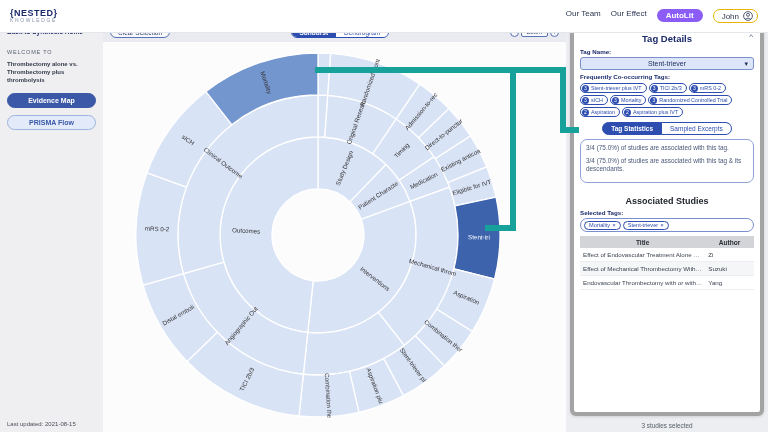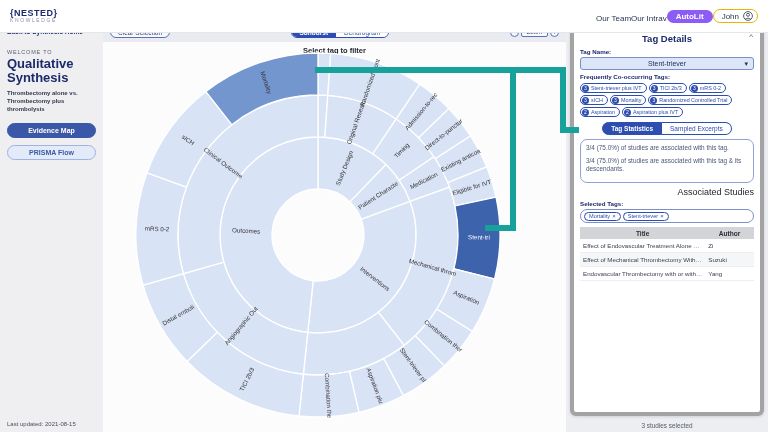--- a/index.html
+++ b/index.html
@@ -6,21 +6,21 @@
   html,body { width:768px; height:432px; overflow:hidden; background:#fff;
     font-family:"Liberation Sans", sans-serif; position:relative; }
 
   
   .topbar { position:absolute; top:0; left:0; right:0; height:22px; background:#fff;
     border-bottom:1px solid #e4e6ea; display:flex; align-items:center;
     justify-content:space-between; padding:16px 10px; z-index:20; }
   .logo { line-height:1; cursor:pointer; }
   .logo-l1 { font-size:9px; font-weight:bold; color:#1b2a6b; letter-spacing:.5px; }
   .logo-l2 { font-size:5px; color:#8a93a8; letter-spacing:1.6px; }
-  .topnav { display:flex; align-items:flex-end; }
+  .topnav { display:flex; align-items:flex-start; gap:10px; }
   .navlink { font-size:8px; color:#2a3550; cursor:pointer; }
   .autolit-btn { background:#8b5cf6; color:#fff; font-size:8px; font-weight:bold;
     border:none; border-radius:9px; padding:2px 9px; cursor:pointer; }
   .user-pill { display:flex; align-items:center; gap:4px; border:1px solid #eab308;
     border-radius:9px; padding:1px 4px 1px 8px; font-size:8px; color:#2a3550; cursor:pointer; }
 
   
   .sidebar { position:absolute; top:22px; left:0; width:103px; bottom:0;
     background:#efeff1; z-index:15; padding:6px 7px; }
   .back-link { font-size:6.5px; font-weight:bold; color:#1b2a6b; cursor:pointer; }
@@ -74,21 +74,21 @@
   .chip-badge { width:7px; height:7px; border-radius:50%; background:#2d4eb0; color:#fff;
     font-size:5px; display:flex; align-items:center; justify-content:center; }
   .chip-label { font-size:5.4px; color:#2d4eb0; white-space:nowrap; }
   .tabs { display:flex; justify-content:center; margin-top:5px; }
   .tab { font-size:6.5px; padding:2px 8px; cursor:pointer; border:1px solid #2d4eb0; }
   .tab.active { background:#2d4eb0; color:#fff; font-weight:bold; border-radius:7px 0 0 7px; }
   .tab.inactive { background:#fff; color:#2d4eb0; border-left:none; border-radius:0 7px 7px 0; }
   .stats-box { margin-top:4px; border:1px solid #8fa3d8; border-radius:7px; padding:4px 5px;
     min-height:44px; }
   .stat-line { font-size:6.4px; color:#4a5878; margin-bottom:4px; line-height:1.35; }
-  .assoc-title { text-align:right; font-size:9px; font-weight:normal; color:#22262e; margin-top:4px; }
+  .assoc-title { text-align:center; font-size:9px; font-weight:bold; color:#22262e; margin-top:13px; }
   .selected-box { margin-top:2px; border:1px solid #7a90cc; border-radius:9px; padding:1.5px 3px;
     display:flex; gap:2px; min-height:12px; }
   .sel-chip { display:inline-flex; align-items:center; gap:2px; border:1px solid #2d4eb0;
     border-radius:7px; padding:0.5px 4px; font-size:5.6px; color:#2d4eb0; background:#fff; cursor:pointer; }
   .sel-x { font-size:6px; color:#2d4eb0; cursor:pointer; }
   table.studies { width:100%; border-collapse:collapse; margin-top:4px; table-layout:fixed; }
   table.studies th { background:#d2d4d8; font-size:6.6px; color:#2c2f36; padding:2.5px 3px;
     text-align:center; font-weight:bold; }
   table.studies th:first-child { width:72%; }
   table.studies td { font-size:6.2px; color:#3c4250; padding:3px 3px; white-space:nowrap;
@@ -100,57 +100,55 @@
 </head>
 <body>
 
 <div class="topbar">
   <div class="logo">
     <div class="logo-l1">{NESTED}</div>
     <div class="logo-l2">KNOWLEDGE</div>
   </div>
   <div class="topnav">
     <span class="navlink" id="nav-0">Our Team</span>
-    <span class="navlink" id="nav-1">Our Intrav</span>
+    <span class="navlink" id="nav-1">Our Effect</span>
     <button class="autolit-btn">AutoLit</button>
     <div class="user-pill">
       <span>John</span>
       <svg width="10" height="10" viewBox="0 0 10 10">
         <circle cx="5" cy="5" r="4.4" fill="none" stroke="#2a3550" stroke-width="0.8"></circle>
         <circle cx="5" cy="3.8" r="1.5" fill="none" stroke="#2a3550" stroke-width="0.8"></circle>
         <path d="M2.2,8.2 Q5,5.9 7.8,8.2" fill="none" stroke="#2a3550" stroke-width="0.8"></path>
       </svg>
     </div>
   </div>
 </div>
 
 <div class="sidebar">
   <div class="back-link">Back to Synthesis Home</div>
   <div class="welcome">WELCOME TO</div>
-  <div class="qs-title">Qualitative Synthesis</div>
   <div class="qs-sub">Thrombectomy alone vs. Thrombectomy plus thrombolysis</div>
   <div class="side-btn primary">Evidence Map</div>
   <div class="side-btn secondary">PRISMA Flow</div>
   <div class="last-updated">Last updated: 2021-08-15</div>
 </div>
 
 <div class="main">
   <div class="toolbar">
     <button class="clear-btn">Clear Selection</button>
     <div class="toggle">
       <div class="toggle-opt active">Sunburst</div>
       <div class="toggle-opt">Dendrogram</div>
     </div>
     <div class="zoom-ctl">
       <div class="zoom-circle">−</div>
       <div class="zoom-label">Zoom</div>
       <div class="zoom-circle">+</div>
     </div>
   </div>
-  <div class="chart-title">Select tag to filter</div>
 </div>
 
 <svg id="overlay" width="768" height="432" viewBox="0 0 768 432">
     <path d="M318,137A98,98 0 0 1 386.0765203049817,164.50469956681218L349.95428504111385,201.91036918442205A46,46 0 0 0 318,189Z" fill="#d9e3f6" stroke="#ffffff" stroke-width="1.3" class="seg"></path>
     <path d="M386.0765203049817,164.50469956681218A98,98 0 0 1 410.089876837019,201.48202595408446L361.22586055615176,219.26707340701924A46,46 0 0 0 349.95428504111385,201.91036918442205Z" fill="#d9e3f6" stroke="#ffffff" stroke-width="1.3" class="seg"></path>
     <path d="M410.089876837019,201.48202595408446A98,98 0 0 1 307.75621059977,332.4631457460908L313.19169068968796,280.7480071869406A46,46 0 0 0 361.22586055615176,219.26707340701924Z" fill="#d9e3f6" stroke="#ffffff" stroke-width="1.3" class="seg"></path>
     <path d="M307.75621059977,332.4631457460908A98,98 0 0 1 318,137L318,189A46,46 0 0 0 313.19169068968796,280.7480071869406Z" fill="#d9e3f6" stroke="#ffffff" stroke-width="1.3" class="seg"></path>
     <path d="M318,95A140,140 0 0 1 327.76590632417754,95.3410329636246L324.8361344269243,137.23872307453723A98,98 0 0 0 318,137Z" fill="#d9e3f6" stroke="#ffffff" stroke-width="1.3" class="seg"></path>
     <path d="M327.76590632417754,95.3410329636246A140,140 0 0 1 396.28700648590456,118.93473984229418L372.8009045401332,153.75431788960591A98,98 0 0 0 324.8361344269243,137.23872307453723Z" fill="#d9e3f6" stroke="#ffffff" stroke-width="1.3" class="seg"></path>
     <path d="M396.28700648590456,118.93473984229418A140,140 0 0 1 434.06526015770584,156.71299351409544L399.2456821103941,180.1990954598668A98,98 0 0 0 372.8009045401332,153.75431788960591Z" fill="#d9e3f6" stroke="#ffffff" stroke-width="1.3" class="seg"></path>

